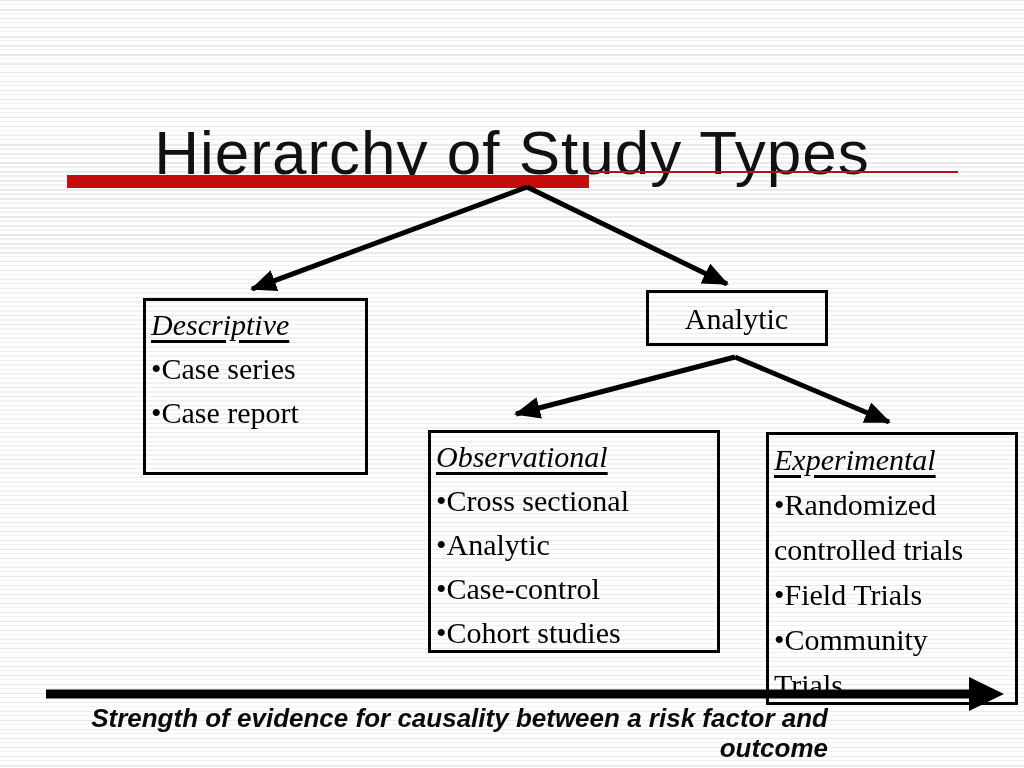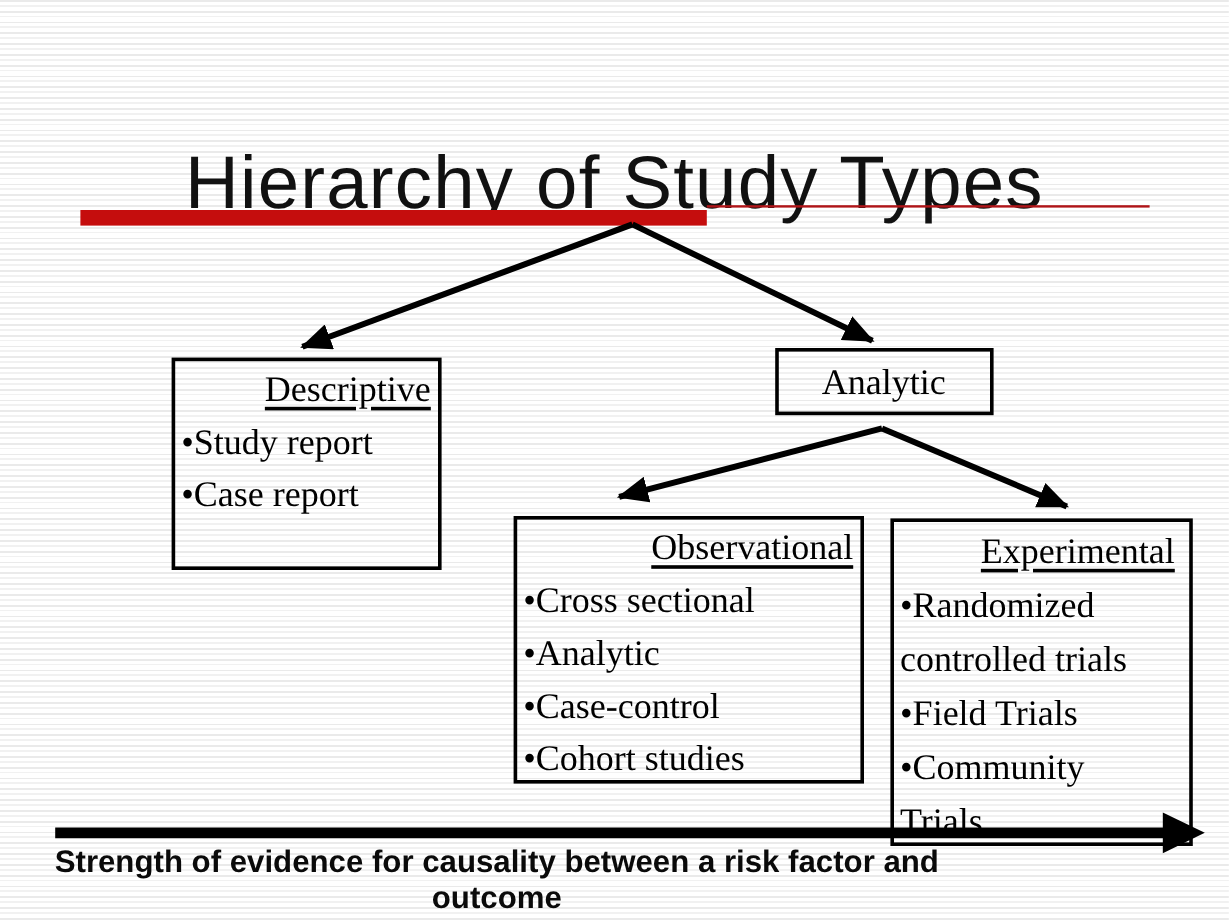--- a/index.html
+++ b/index.html
@@ -38,29 +38,29 @@
     position:absolute;
     border:3px solid #000;
     box-sizing:border-box;
     background:transparent;
     font-size:30px;line-height:44px;
     padding:2px 6px 0 5px;
   }
   .box-descriptive{left:143px;top:298px;width:225px;height:177px;}
   .box-analytic{left:646px;top:290px;width:182px;height:56px;line-height:48px;text-align:center;}
   .box-observational{left:428px;top:430px;width:292px;height:223px;}
-  .box-experimental{left:742px;top:432px;width:252px;height:273px;line-height:45px;padding-right:12px;}
-  .bx-title{text-align:right;}
+  .box-experimental{left:766px;top:432px;width:252px;height:273px;line-height:45px;padding-right:12px;}
+  .bx-title{text-align:left;font-style:italic;}
   .bx-title.u{text-decoration:underline;text-underline-offset:5px;}
   .bx-item{text-align:left;}
   .caption{
     position:absolute;left:0;top:703px;width:828px;
-    text-align:center;
+    text-align:right;
     font-family:"Liberation Sans","DejaVu Sans",sans-serif;
-    font-weight:bold;
+    font-style:italic;font-weight:bold;
     font-size:26px;line-height:30px;
     color:#0a0a0a;
   }
 </style>
 </head>
 <body>
 
 <div class="slide">
 
   <div class="title">Hierarchy of Study Types</div>
@@ -77,21 +77,21 @@
     <line x1="527" y1="187" x2="252" y2="289" stroke="#000" stroke-width="5" marker-end="url(#ah)"></line>
     <line x1="527" y1="187" x2="727" y2="284" stroke="#000" stroke-width="5" marker-end="url(#ah)"></line>
     <line x1="735" y1="357" x2="516" y2="414" stroke="#000" stroke-width="5" marker-end="url(#ah)"></line>
     <line x1="735" y1="357" x2="889" y2="422" stroke="#000" stroke-width="5" marker-end="url(#ah)"></line>
     <line x1="46" y1="694" x2="972" y2="694" stroke="#000" stroke-width="9"></line>
     <polygon points="969,677 1004,694 969,711" fill="#000"></polygon>
   </svg>
 
   <div class="box box-descriptive">
     <div class="bx-title u">Descriptive</div>
-    <div class="bx-item">•Study report</div>
+    <div class="bx-item">•Case series</div>
     <div class="bx-item">•Case report</div>
   </div>
 
   <div class="box box-analytic">
     <span>Analytic</span>
   </div>
 
   <div class="box box-observational">
     <div class="bx-title u">Observational</div>
     <div class="bx-item">•Cross sectional</div>

